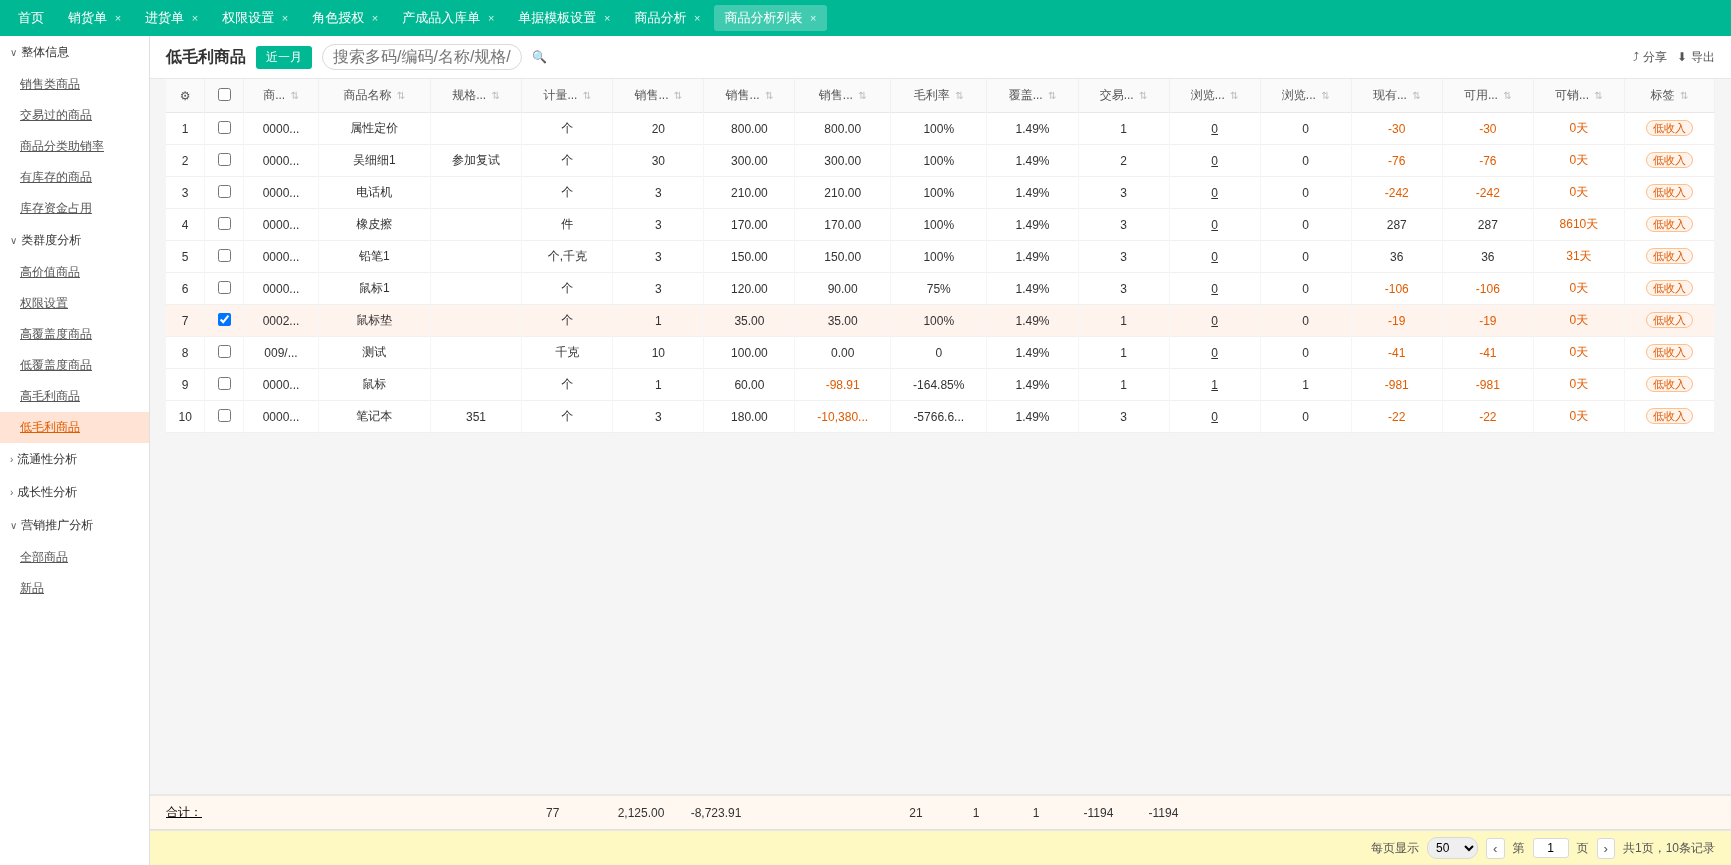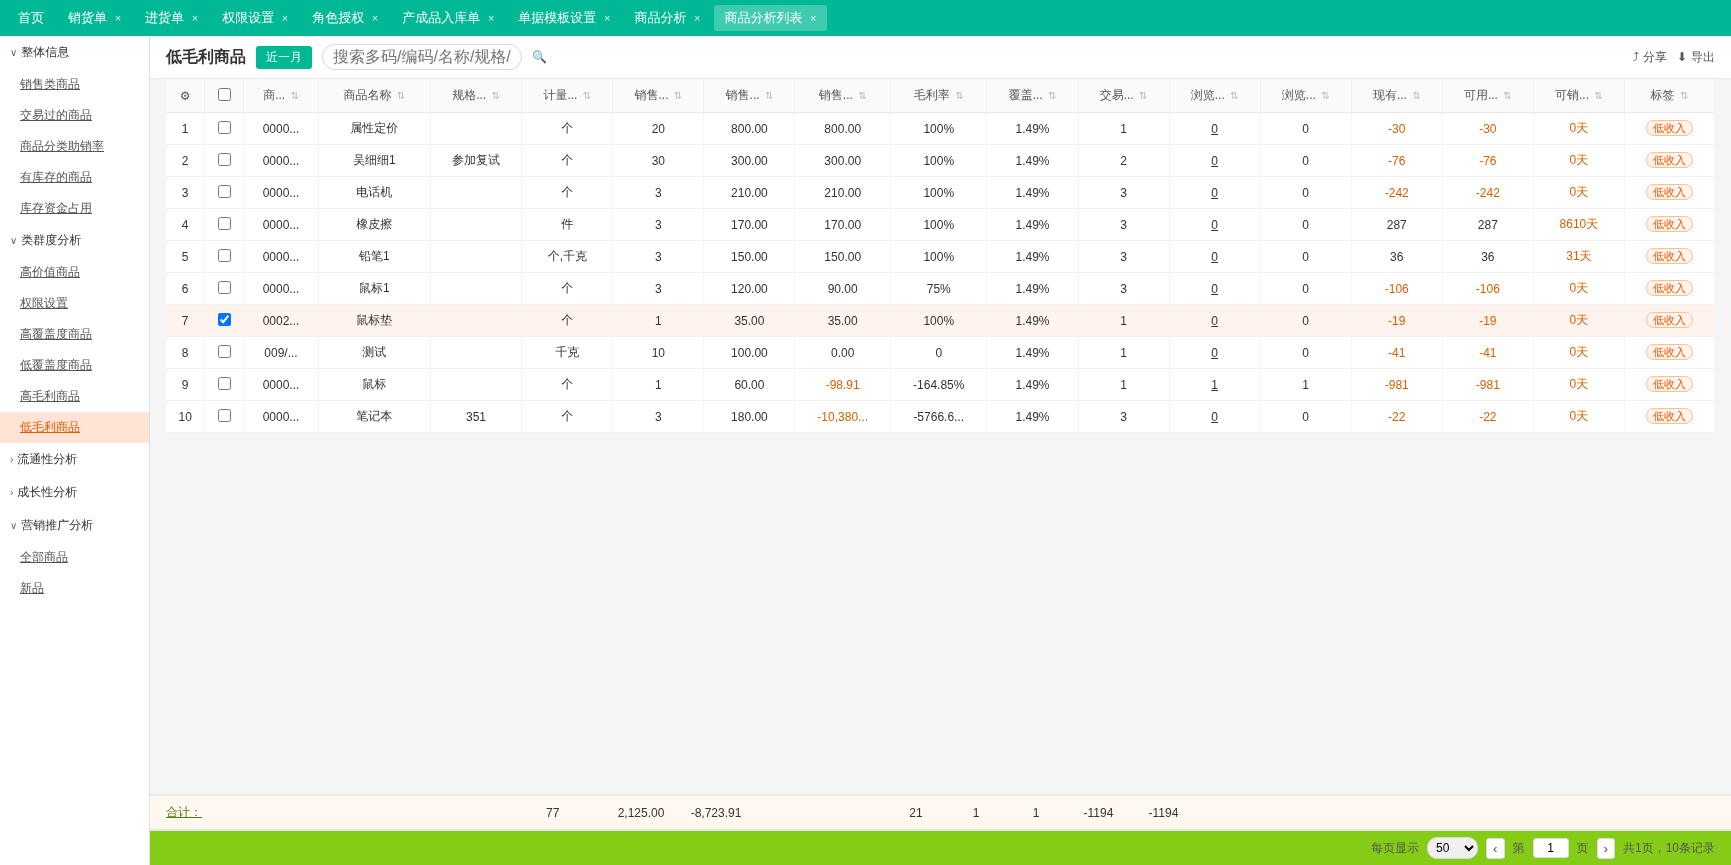--- a/index.html
+++ b/index.html
@@ -180,21 +180,21 @@
       border-top: 2px solid #e8e8e8;
       padding: 8px 16px;
       display: flex;
       align-items: center;
       font-size: 12px;
       border-bottom: 1px solid #e0e0e0;
     }
 
     
     .pagination-bar {
-      background: #84cc16;
+      background: #fef9c3;
       padding: 6px 16px;
       display: flex;
       align-items: center;
       justify-content: flex-end;
       gap: 8px;
       font-size: 12px;
       color: #555;
       border-top: 1px solid #e8e8e8;
     }
     .page-size-select {
@@ -522,21 +522,21 @@
       <td class="red">-22</td>
       <td class="red">-22</td>
       <td class="red">0天</td>
       <td><span class="orange-tag">低收入</span></td>
     </tr>
           </tbody>
       </table>
     </div>
 
     <div class="footer-row">
-      <span style="min-width:120px; color:#4d7c0f;text-decoration:underline;">合计：</span>
+      <span style="min-width:120px; color:#000000;text-decoration:underline;">合计：</span>
       <span style="width:260px;"></span>
       <span style="width:60px;text-align:left;">77</span>
       <span style="width:70px;text-align:center;">2,125.00</span>
       <span style="width:80px;text-align:center;">-8,723.91</span>
       <span style="width:65px;"></span>
       <span style="width:65px;"></span>
       <span style="width:60px;text-align:center;">21</span>
       <span style="width:60px;text-align:center;">1</span>
       <span style="width:60px;text-align:center;">1</span>
       <span style="width:65px;text-align:center;">-1194</span>

